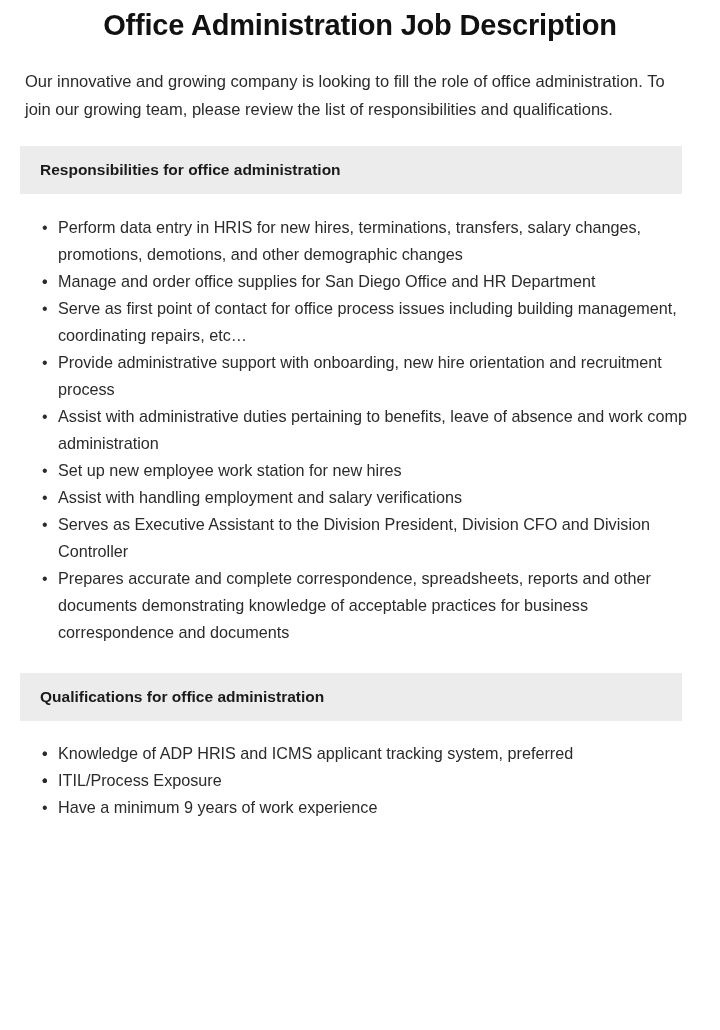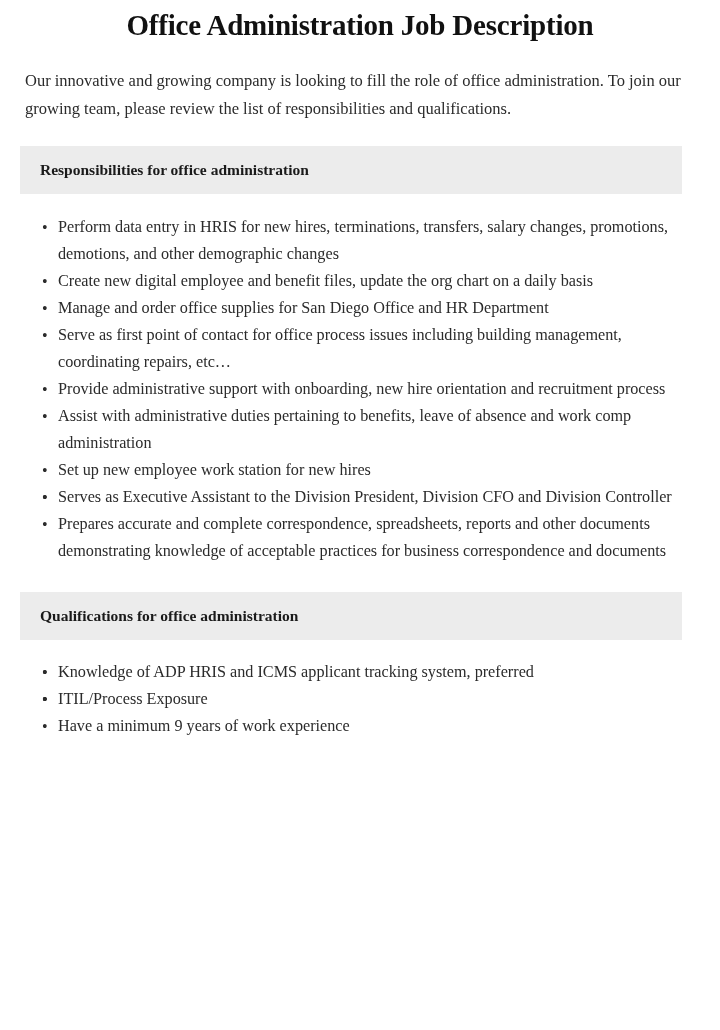--- a/index.html
+++ b/index.html
@@ -12,21 +12,20 @@
     background: #ffffff;
     font-family: "Liberation Sans", sans-serif;
     color: #2b2b2b;
     overflow: hidden;
   }
   .page {
     width: 720px;
     height: 732px;
     box-sizing: border-box;
     position: relative;
-    font-family: Liberation Serif, serif;
   }
   .doc-title {
     font-size: 29px;
     font-weight: bold;
     color: #111111;
     text-align: center;
     letter-spacing: -0.2px;
     margin: 0;
     padding: 6px 20px 0 20px;
     line-height: 38px;
@@ -99,21 +98,20 @@
     <span class="section-title">Responsibilities for office administration</span>
   </div>
 
   <ul class="bullets responsibilities-list">
     <li>
       <span class="marker">•</span>
       <span>Perform data entry in HRIS for new hires, terminations, transfers, salary changes, promotions, demotions, and other demographic changes</span>
     </li>
     <li>
       <span class="marker">•</span>
-      <span>Create new digital employee and benefit files, update the org chart on a daily basis</span>
     </li>
     <li>
       <span class="marker">•</span>
       <span>Manage and order office supplies for San Diego Office and HR Department</span>
     </li>
     <li>
       <span class="marker">•</span>
       <span>Serve as first point of contact for office process issues including building management, coordinating repairs, etc…</span>
     </li>
     <li>
@@ -123,20 +121,21 @@
     <li>
       <span class="marker">•</span>
       <span>Assist with administrative duties pertaining to benefits, leave of absence and work comp administration</span>
     </li>
     <li>
       <span class="marker">•</span>
       <span>Set up new employee work station for new hires</span>
     </li>
     <li>
       <span class="marker">•</span>
+      <span>Assist with handling employment and salary verifications</span>
     </li>
     <li>
       <span class="marker">•</span>
       <span>Serves as Executive Assistant to the Division President, Division CFO and Division Controller</span>
     </li>
     <li>
       <span class="marker">•</span>
       <span>Prepares accurate and complete correspondence, spreadsheets, reports and other documents demonstrating knowledge of acceptable practices for business correspondence and documents</span>
     </li>
   </ul>

